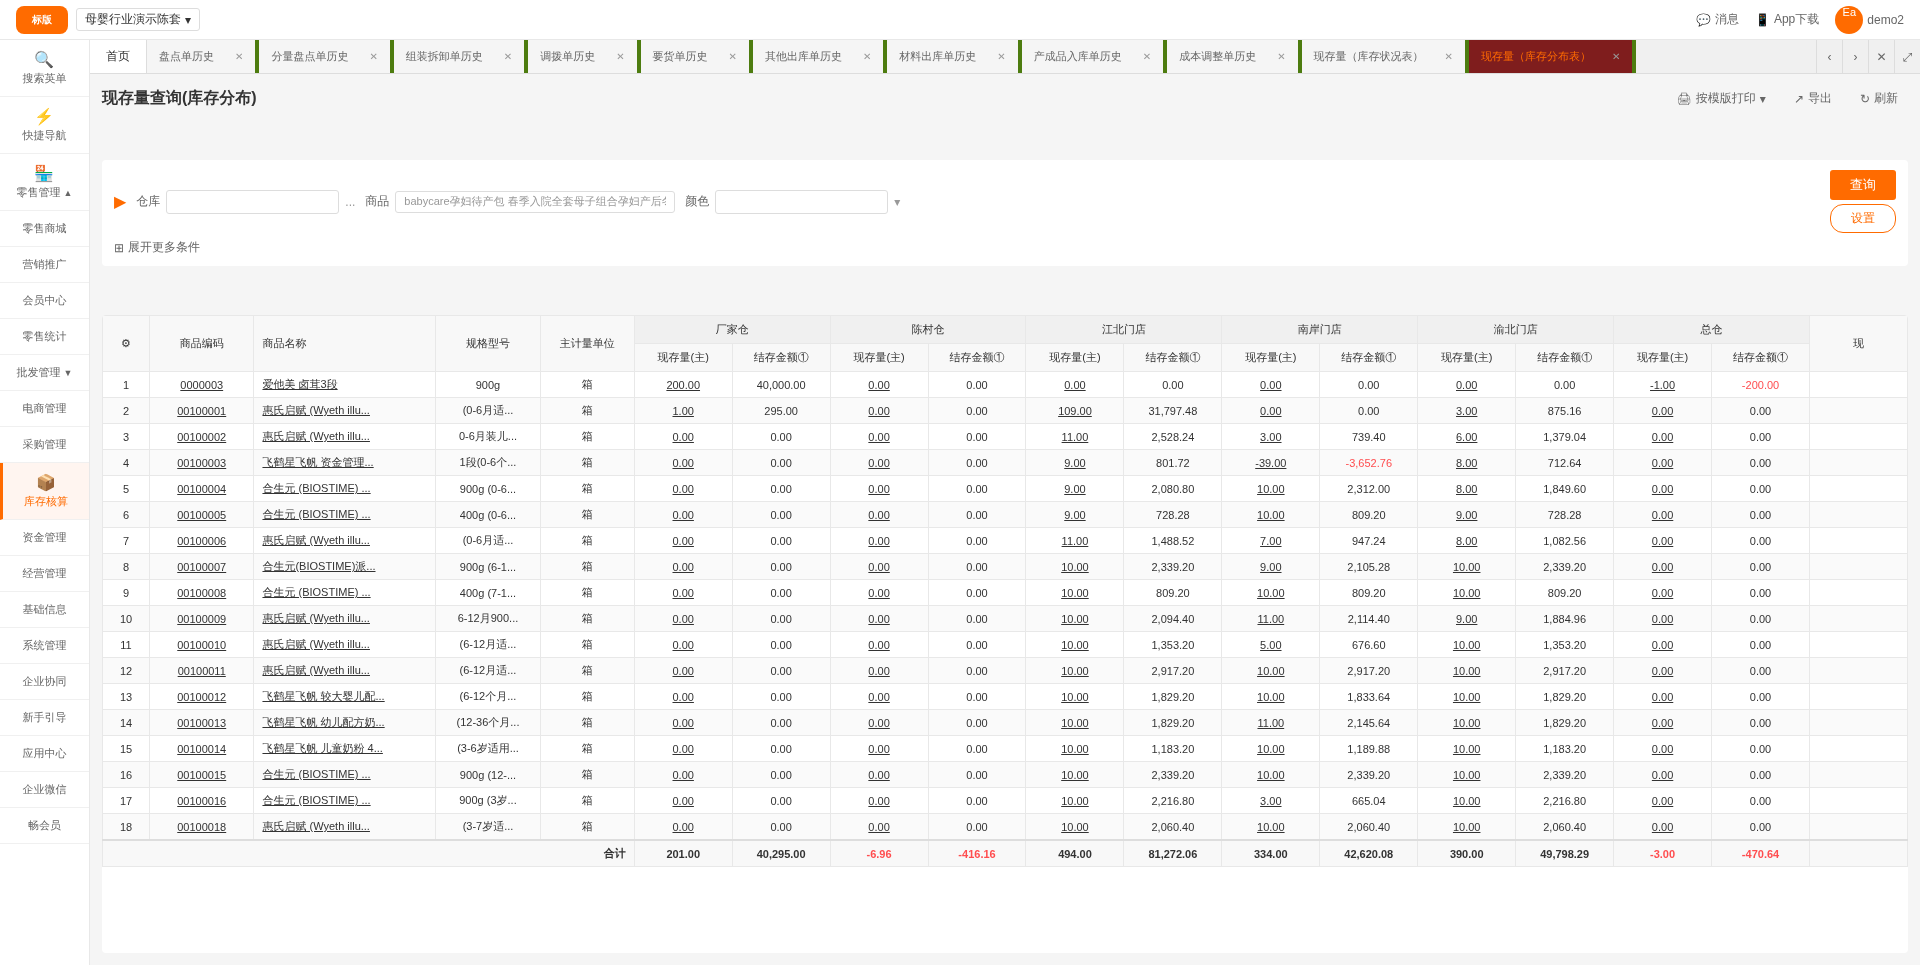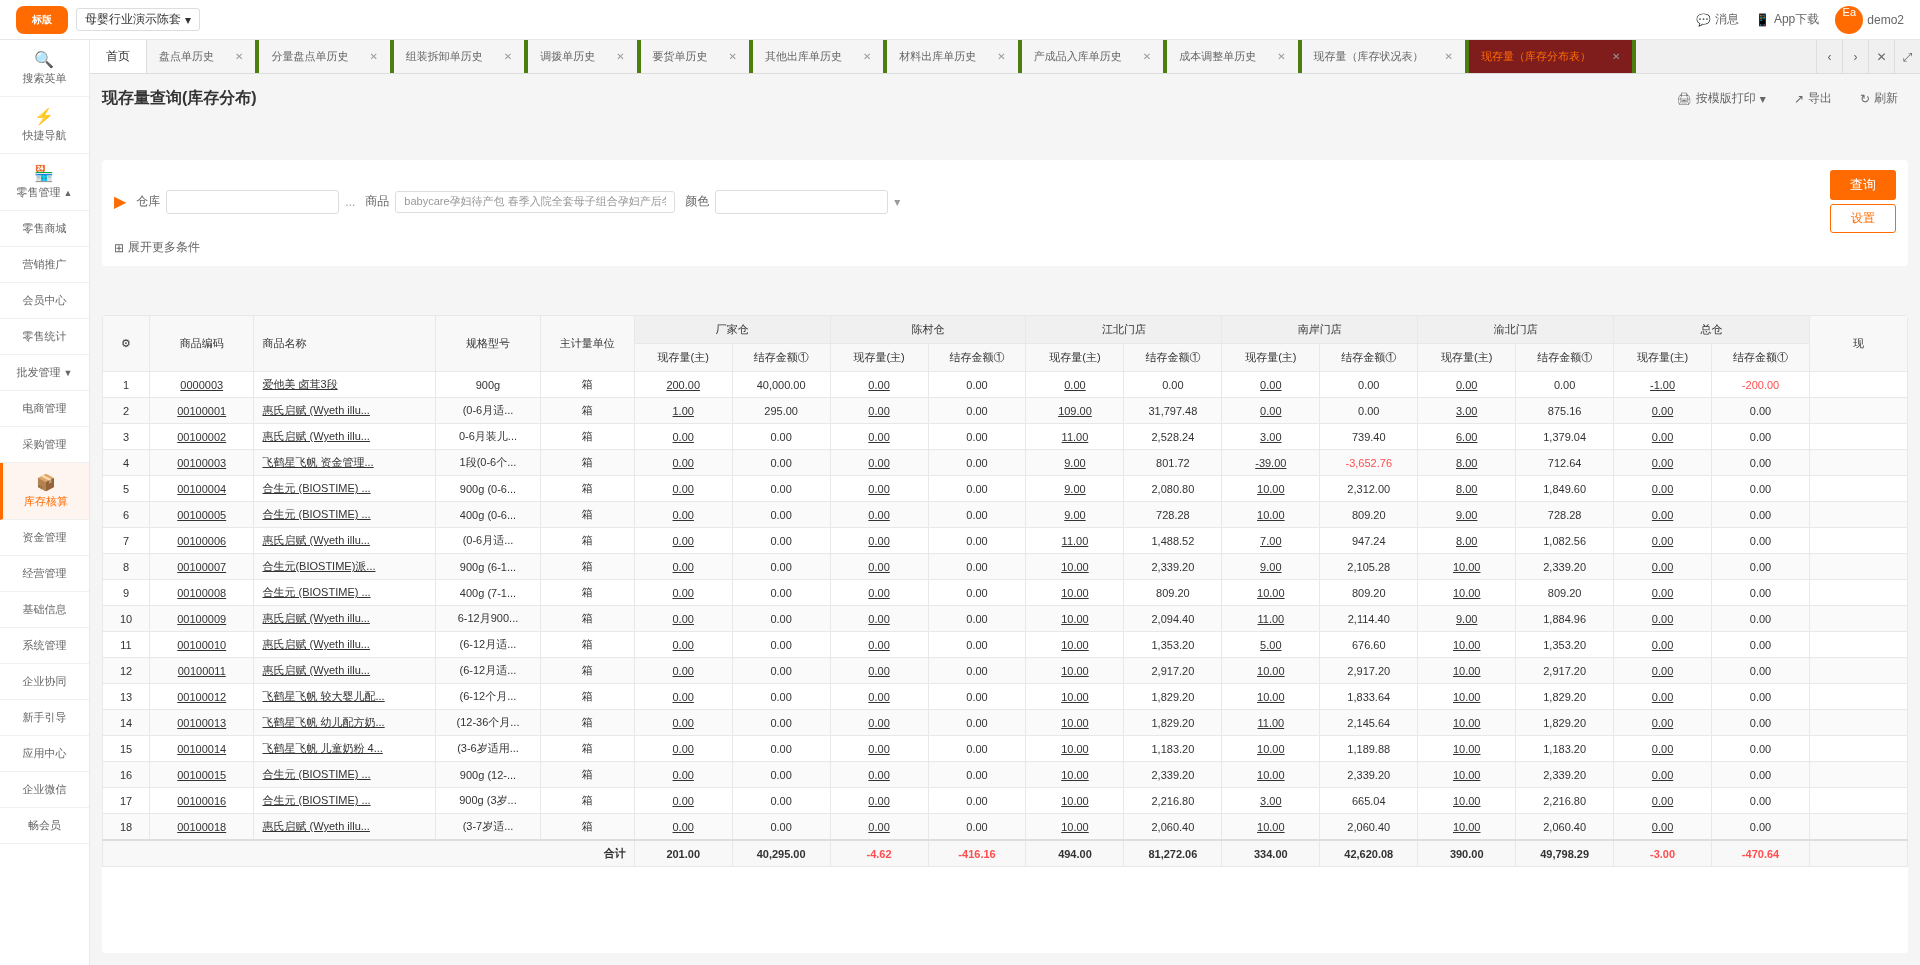--- a/index.html
+++ b/index.html
@@ -55,21 +55,21 @@
     
     .filter-area { background: #fff; border-radius: 4px; padding: 10px 12px; margin-bottom: 10px; flex-shrink: 0; }
     .filter-row { display: flex; align-items: center; gap: 10px; flex-wrap: nowrap; }
     .filter-item { display: flex; align-items: center; gap: 6px; }
     .filter-label { color: #666; white-space: nowrap; font-size: 12px; }
     .filter-input { border: 1px solid #ddd; border-radius: 3px; padding: 4px 8px; font-size: 12px; color: #333; min-width: 60px; }
     .filter-input-wide { min-width: 280px; color: #999; border: 1px solid #ddd; border-radius: 3px; padding: 4px 8px; font-size: 11px; }
     .filter-dots { color: #999; cursor: pointer; }
     .expand-more { display: flex; align-items: center; gap: 4px; color: #666; font-size: 12px; cursor: pointer; margin-top: 6px; }
     .btn-query { background: #ff6b00; color: #fff; border: none; border-radius: 3px; padding: 6px 20px; font-size: 13px; cursor: pointer; }
-    .btn-setting { background: #fff; color: #ff6b00; border: 1px solid #ff6b00; border-radius: 3px; padding: 5px 16px; font-size: 12px; cursor: pointer; }
+    .btn-setting { background: #fff; color: #ff6b00; border: 1px solid #ff6b00; border-radius: 13px; padding: 5px 16px; font-size: 12px; cursor: pointer; }
     .filter-right-btns { display: flex; flex-direction: column; gap: 4px; margin-left: auto; }
 
     
     .table-container { flex: 1; overflow: auto; background: #fff; border-radius: 4px; }
     table { width: 100%; border-collapse: collapse; font-size: 11px; }
     thead th { background: #f8f8f8; border: 1px solid #e8e8e8; padding: 6px 8px; text-align: center; color: #333; font-weight: 500; white-space: nowrap; position: sticky; top: 0; z-index: 10; }
     thead th.header-group { background: #f0f0f0; }
     tbody td { border: 1px solid #e8e8e8; padding: 5px 8px; text-align: center; white-space: nowrap; color: #333; }
     tbody tr:nth-child(even) { background: #fafafa; }
     .negative { color: #ff4d4f; }
@@ -692,21 +692,21 @@
     <td class="text-underline">10.00</td>
     <td>2,060.40</td>
     <td class="text-underline">0.00</td>
     <td class="">0.00</td>
     <td></td>
   </tr>
               <tr class="footer-row">
   <td colspan="5" style="text-align:right;font-weight:bold;">合计</td>
   <td>201.00</td>
   <td>40,295.00</td>
-  <td class="negative">-4.62</td>
+  <td class="negative">-6.96</td>
   <td class="negative">-416.16</td>
   <td>494.00</td>
   <td>81,272.06</td>
   <td>334.00</td>
   <td>42,620.08</td>
   <td>390.00</td>
   <td>49,798.29</td>
   <td class="negative">-3.00</td>
   <td class="negative">-470.64</td>
   <td></td>

